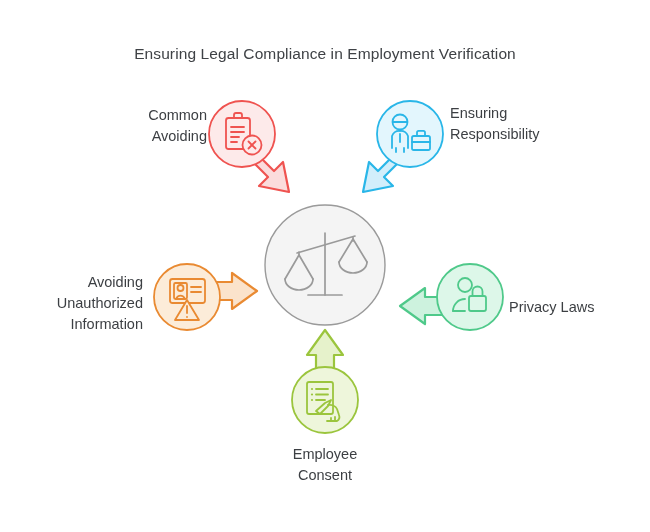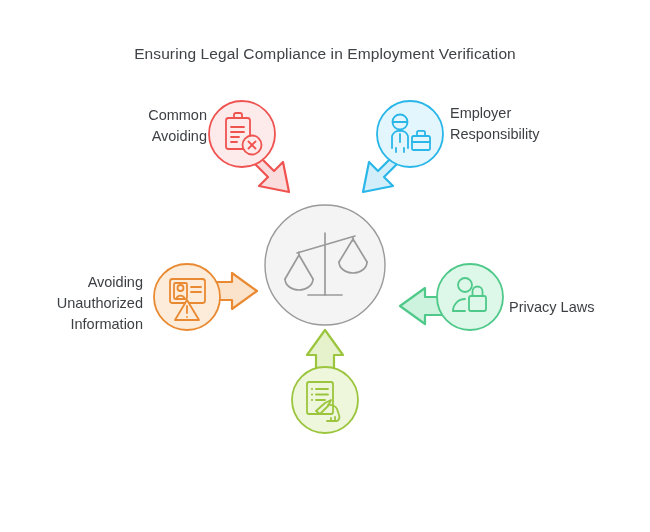--- a/index.html
+++ b/index.html
@@ -223,23 +223,25 @@
         <path d="M 328 405 a 8 6 0 0 1 9 4 l 2 6 a 5 5 0 0 1 -2 6 l -10 0"></path>
         <path d="M 331 418 l 0 3"></path>
         <path d="M 335 417 l 0 4"></path>
       </g>
     </g>
   </svg>
 
   <div class="node-label label-common-mistakes">Common
 Avoiding</div>
 
-  <div class="node-label label-employer-responsibility">Employer
+  <div class="node-label label-employer-responsibility">Ensuring
 Responsibility</div>
 
   <div class="node-label label-avoiding-unauthorized">Avoiding
 Unauthorized
 Information</div>
 
   <div class="node-label label-privacy-laws">Privacy Laws</div>
 
+  <div class="node-label label-employee-consent">Employee
+Consent</div>
 
 </div>
 
 </body></html>

